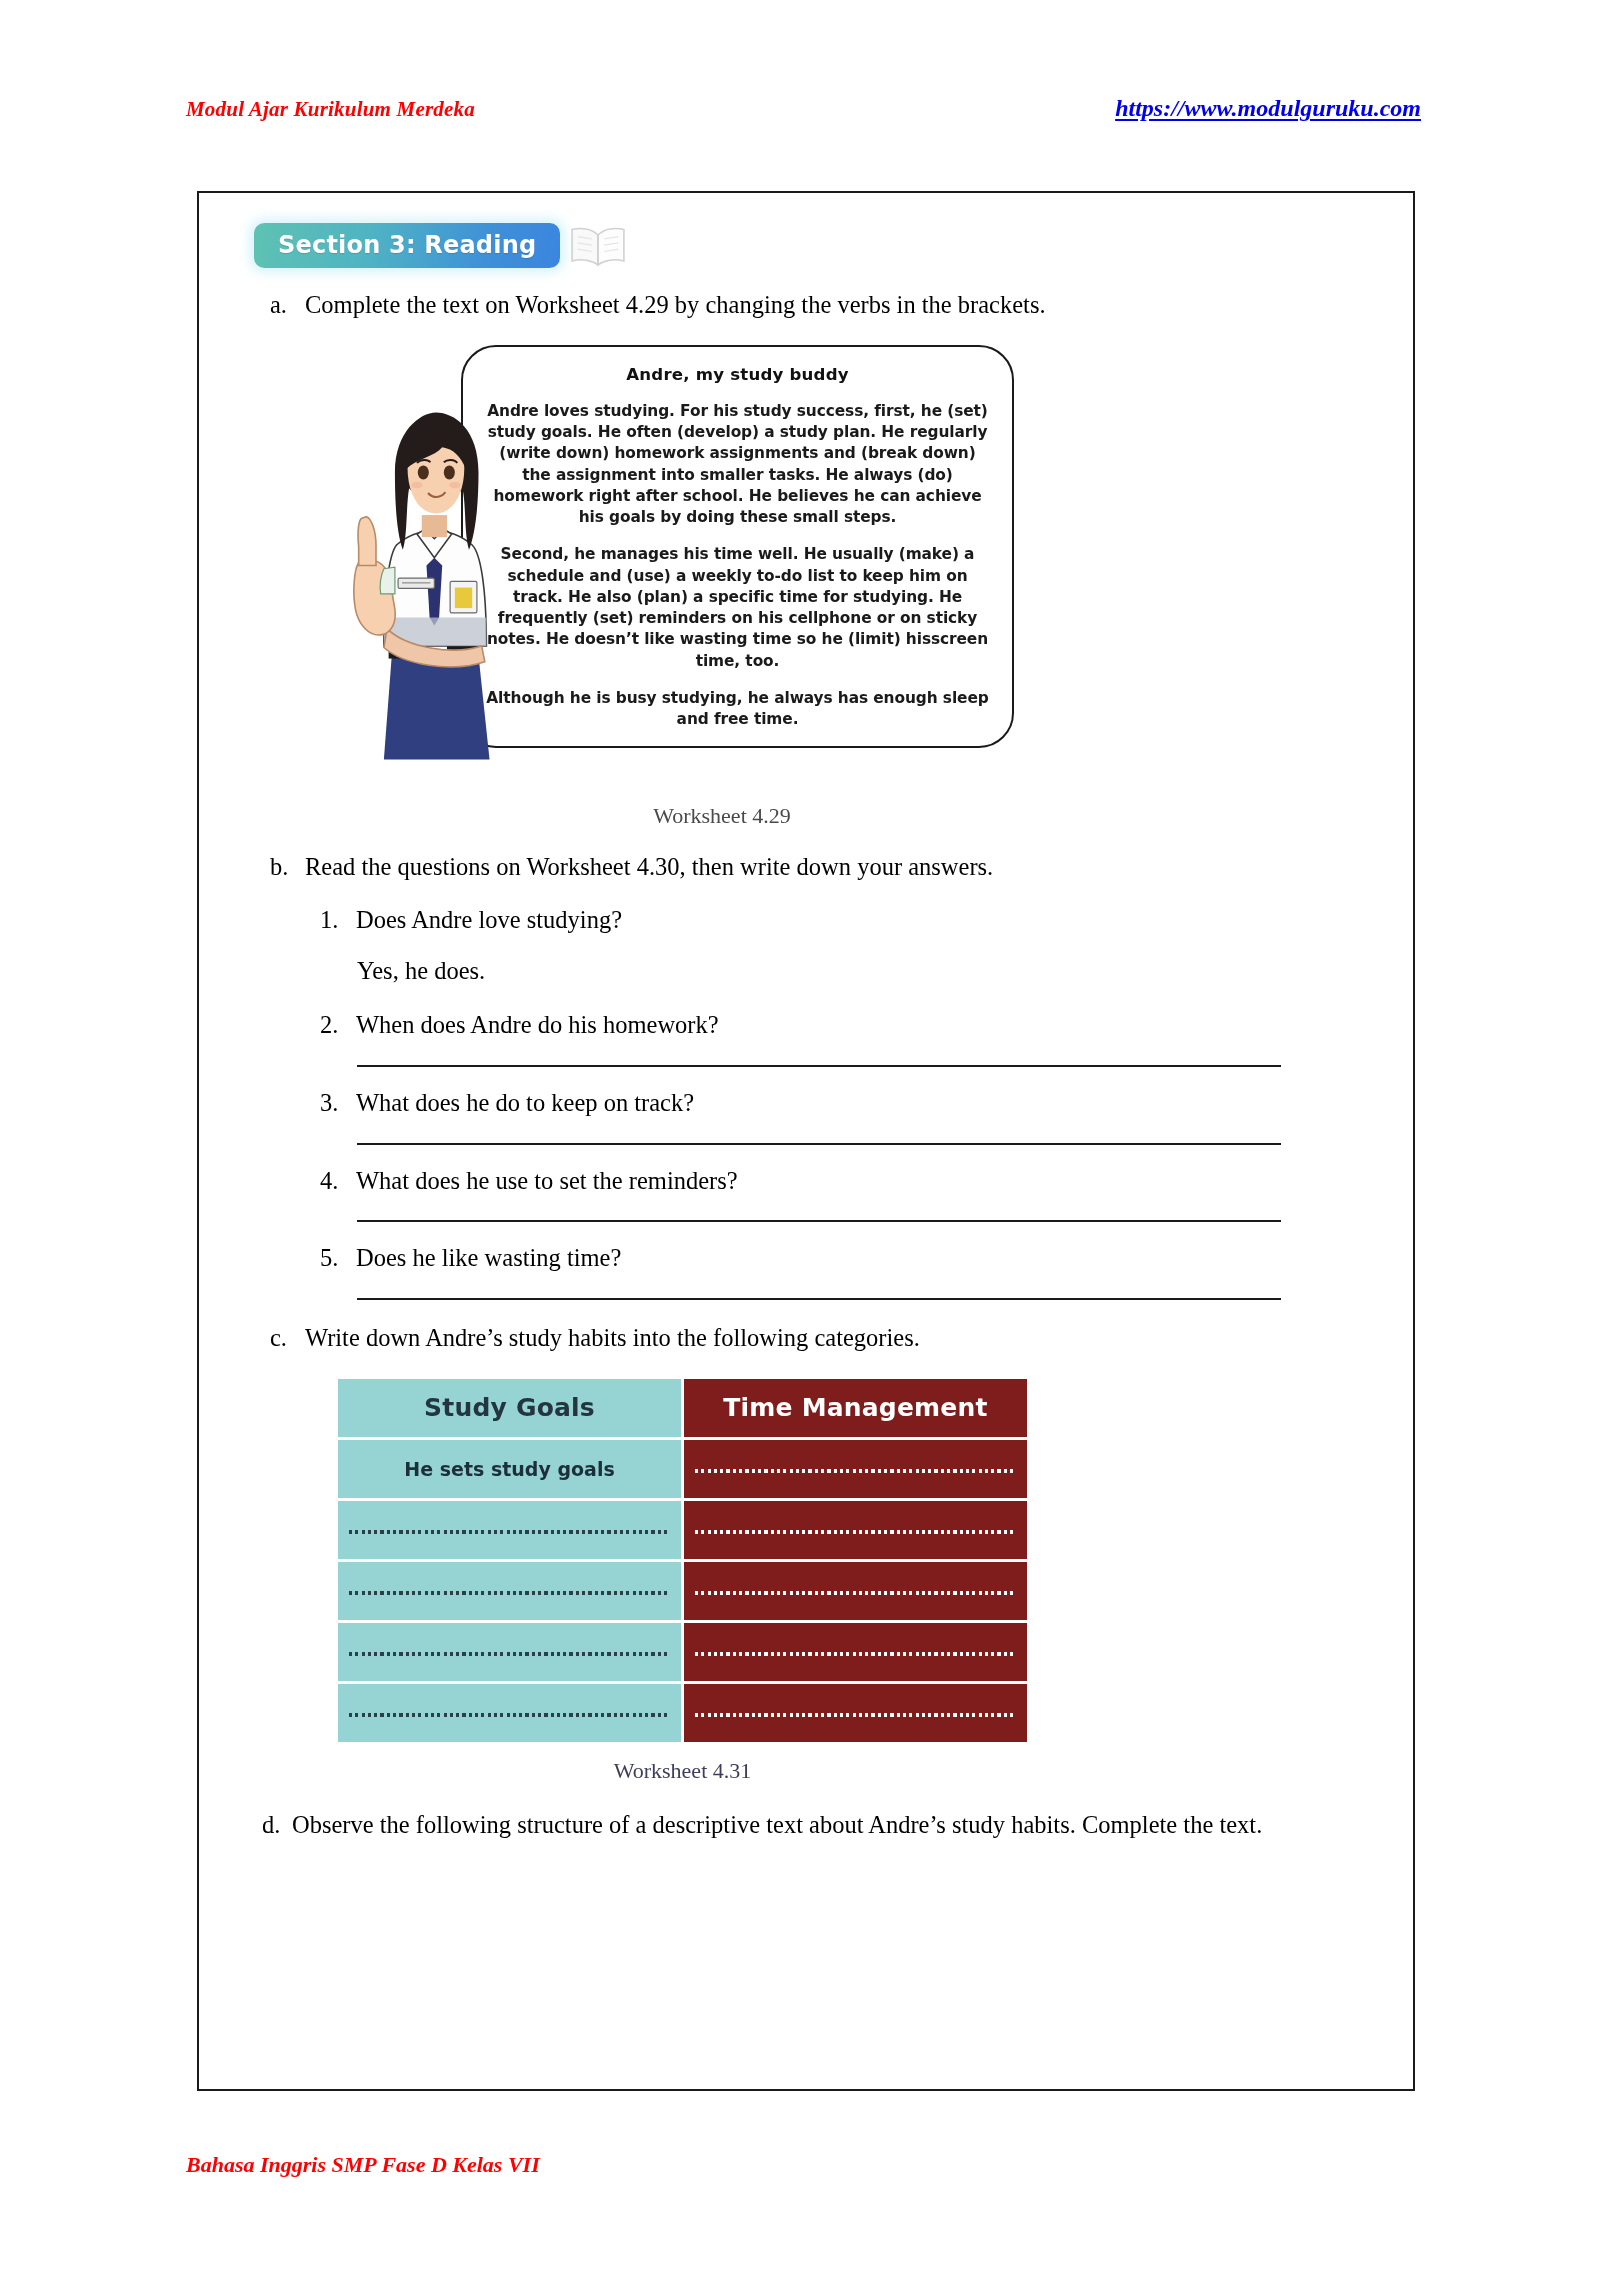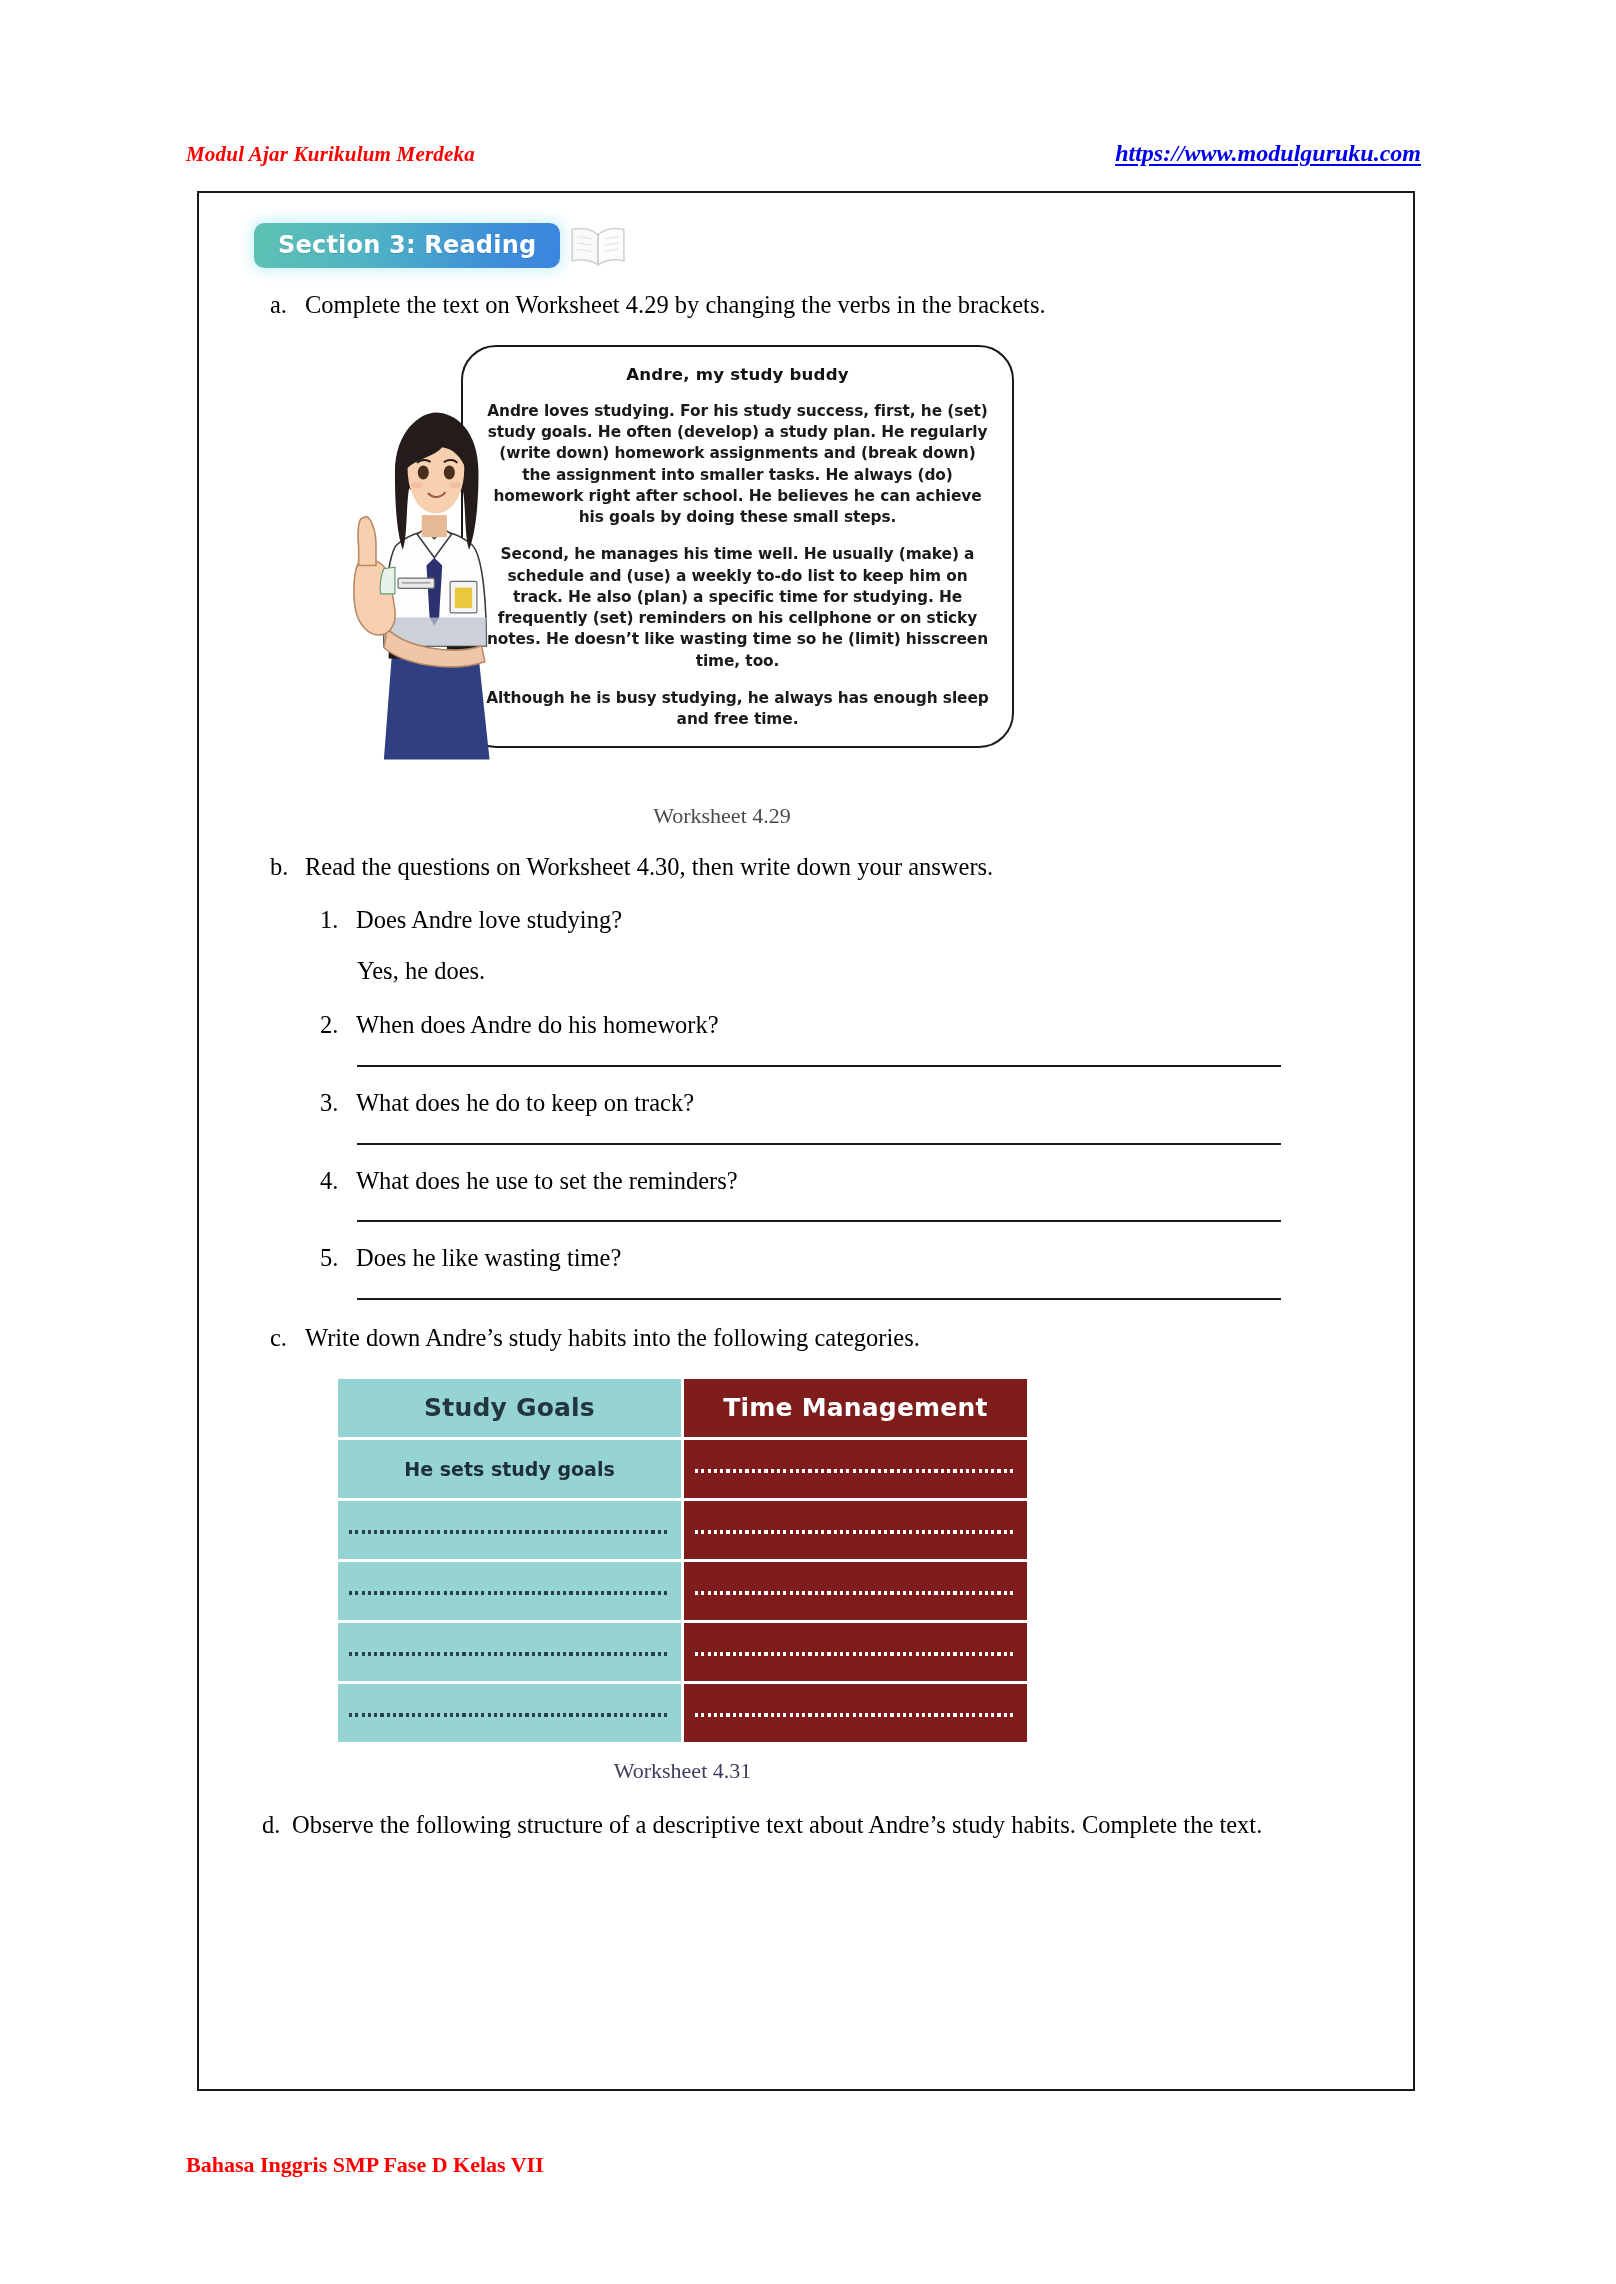--- a/index.html
+++ b/index.html
@@ -19,21 +19,20 @@
   
   .run-header {
     position: absolute;
     top: 95px;
     left: 186px;
     width: 1247px;
     height: 36px;
     display: flex;
     align-items: baseline;
     justify-content: space-between;
-    margin-top: 45px;
   }
   .run-header-left {
     font-family: "Liberation Serif", serif;
     font-weight: bold;
     font-style: italic;
     font-size: 21px;
     color: #ff0000;
     letter-spacing: 0.2px;
     white-space: nowrap;
   }
@@ -271,20 +270,21 @@
   }
   .level-d .item-marker { width: 30px; }
 
   
   .run-footer {
     position: absolute;
     top: 2152px;
     left: 186px;
     font-family: "Liberation Serif", serif;
     font-weight: bold;
+    font-style: italic;
     font-size: 22px;
     color: #ff0000;
     white-space: nowrap;
   }
 </style>
 </head>
 <body>
 
 <div class="run-header">
   <div class="run-header-left">Modul Ajar Kurikulum Merdeka</div>

